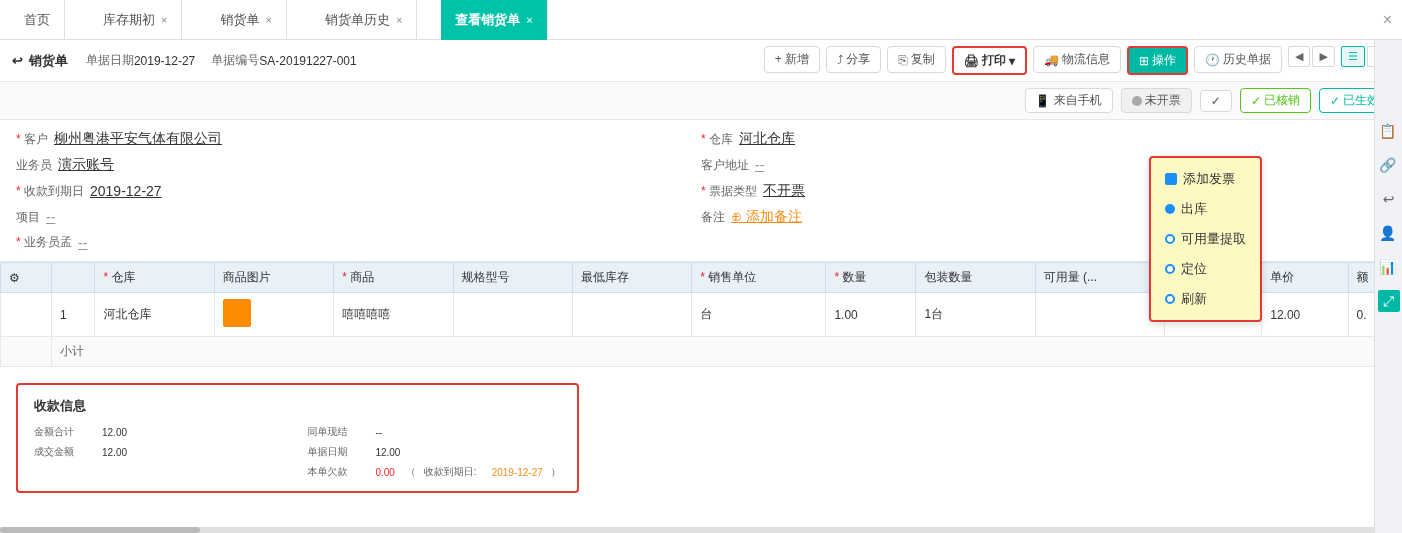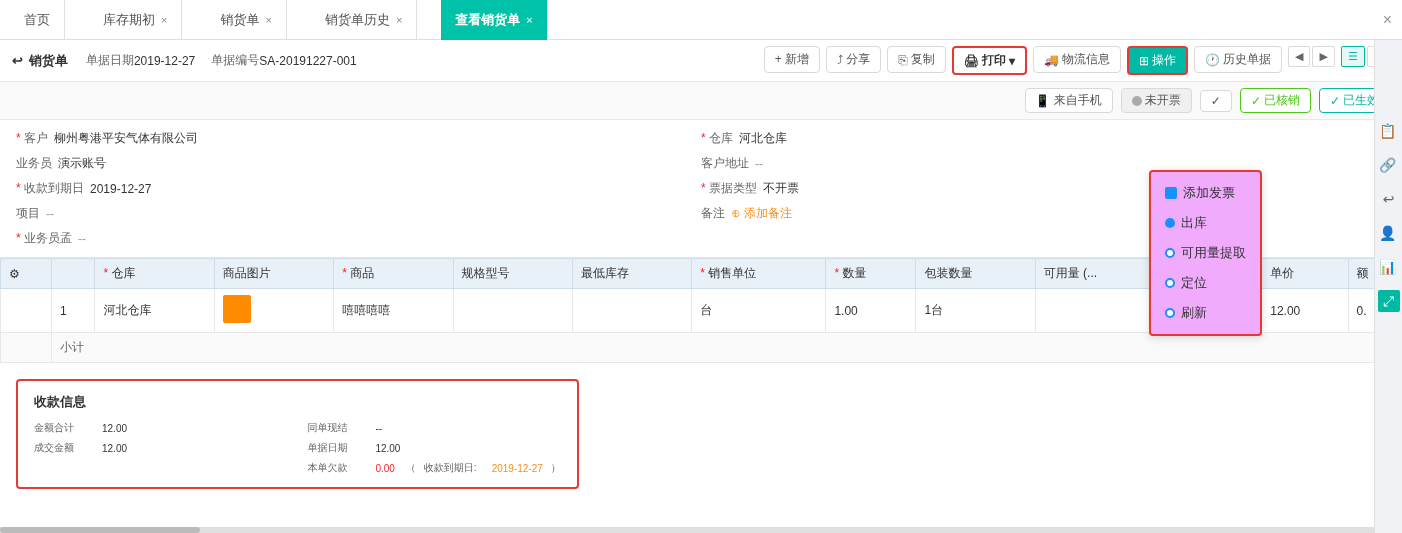--- a/index.html
+++ b/index.html
@@ -68,21 +68,21 @@
 
     
     .form-area {
       padding: 10px 16px; display: grid;
       grid-template-columns: 1fr 1fr; gap: 8px 0;
       border-bottom: 1px solid #e8e8e8;
     }
     .form-row { display: flex; align-items: center; gap: 6px; }
     .form-label { color: #666; font-size: 12px; white-space: nowrap; }
     .form-label.required::before { content: '* '; color: #f5222d; }
-    .form-value { color: #333; font-size: 12px; }
+    .form-value { color: #333; font-size: 14px; text-decoration: underline; }
     .form-value.orange { color: #fa8c16; cursor: pointer; }
     .form-value.dashes { color: #999; }
 
     
     .data-table-wrap { overflow-x: auto; }
     .data-table {
       width: 100%; border-collapse: collapse; font-size: 12px;
     }
     .data-table th {
       background: #e8f0f8; padding: 6px 8px; text-align: left;
@@ -107,22 +107,22 @@
     .payment-title { font-weight: bold; font-size: 13px; margin-bottom: 10px; }
     .payment-grid { display: grid; grid-template-columns: 1fr 1fr; gap: 6px 20px; }
     .payment-row { display: flex; align-items: center; gap: 8px; font-size: 10px; }
     .payment-label { color: #666; min-width: 60px; }
     .payment-value { color: #333; }
     .payment-value.red { color: #f5222d; }
     .payment-value.orange { color: #fa8c16; }
 
     
     .dropdown-menu {
-      position: absolute; right: 140px; top: 130px;
-      background: #f0abfc; border: 2px solid #e53935;
+      position: absolute; right: 140px; top: 116px;
+      background: #fef9c3; border: 2px solid #e53935;
       border-radius: 4px; padding: 6px 0;
       box-shadow: 0 2px 8px rgba(0,0,0,0.15);
       z-index: 100; min-width: 110px;
     }
     .dropdown-item {
       display: flex; align-items: center; gap: 6px;
       padding: 6px 14px; cursor: pointer; font-size: 13px;
       color: #333;
     }
     .dropdown-dot { width: 10px; height: 10px; border-radius: 50%; display: inline-block; }

